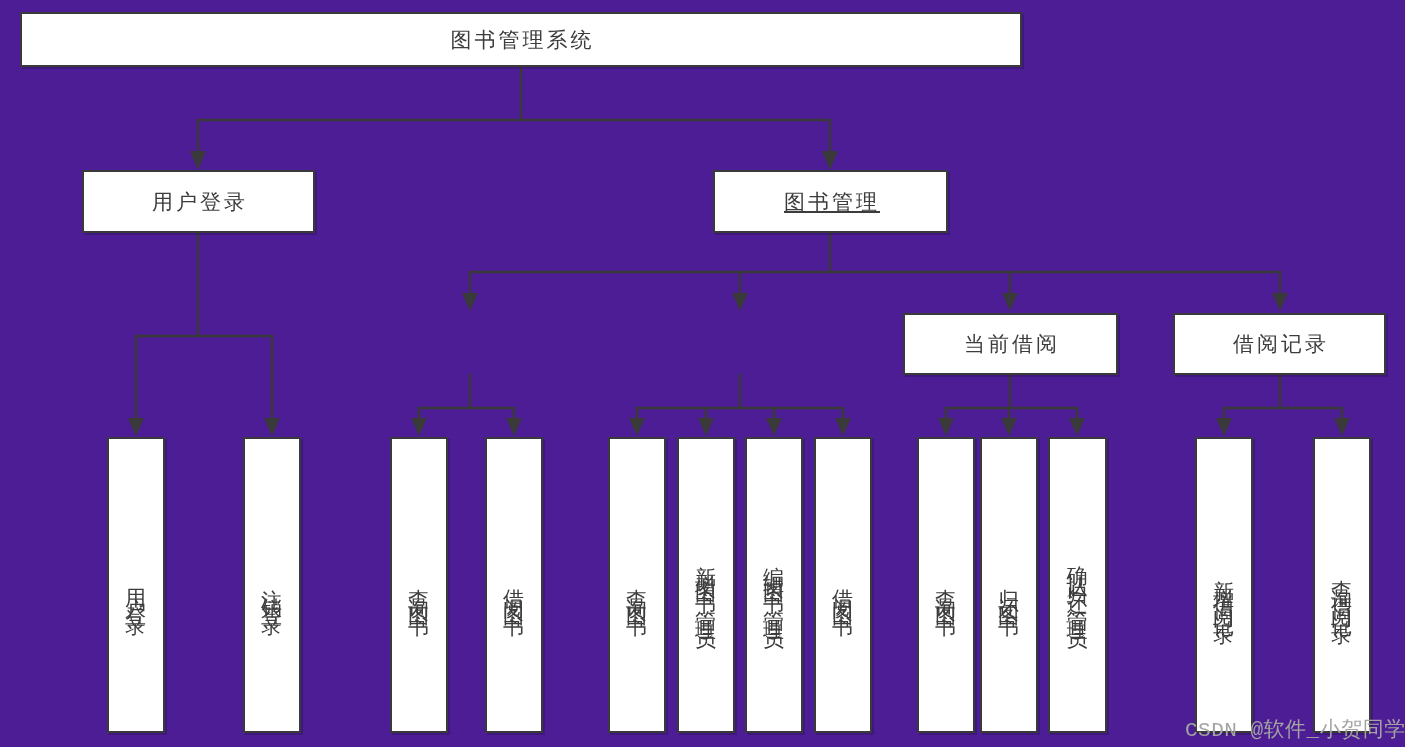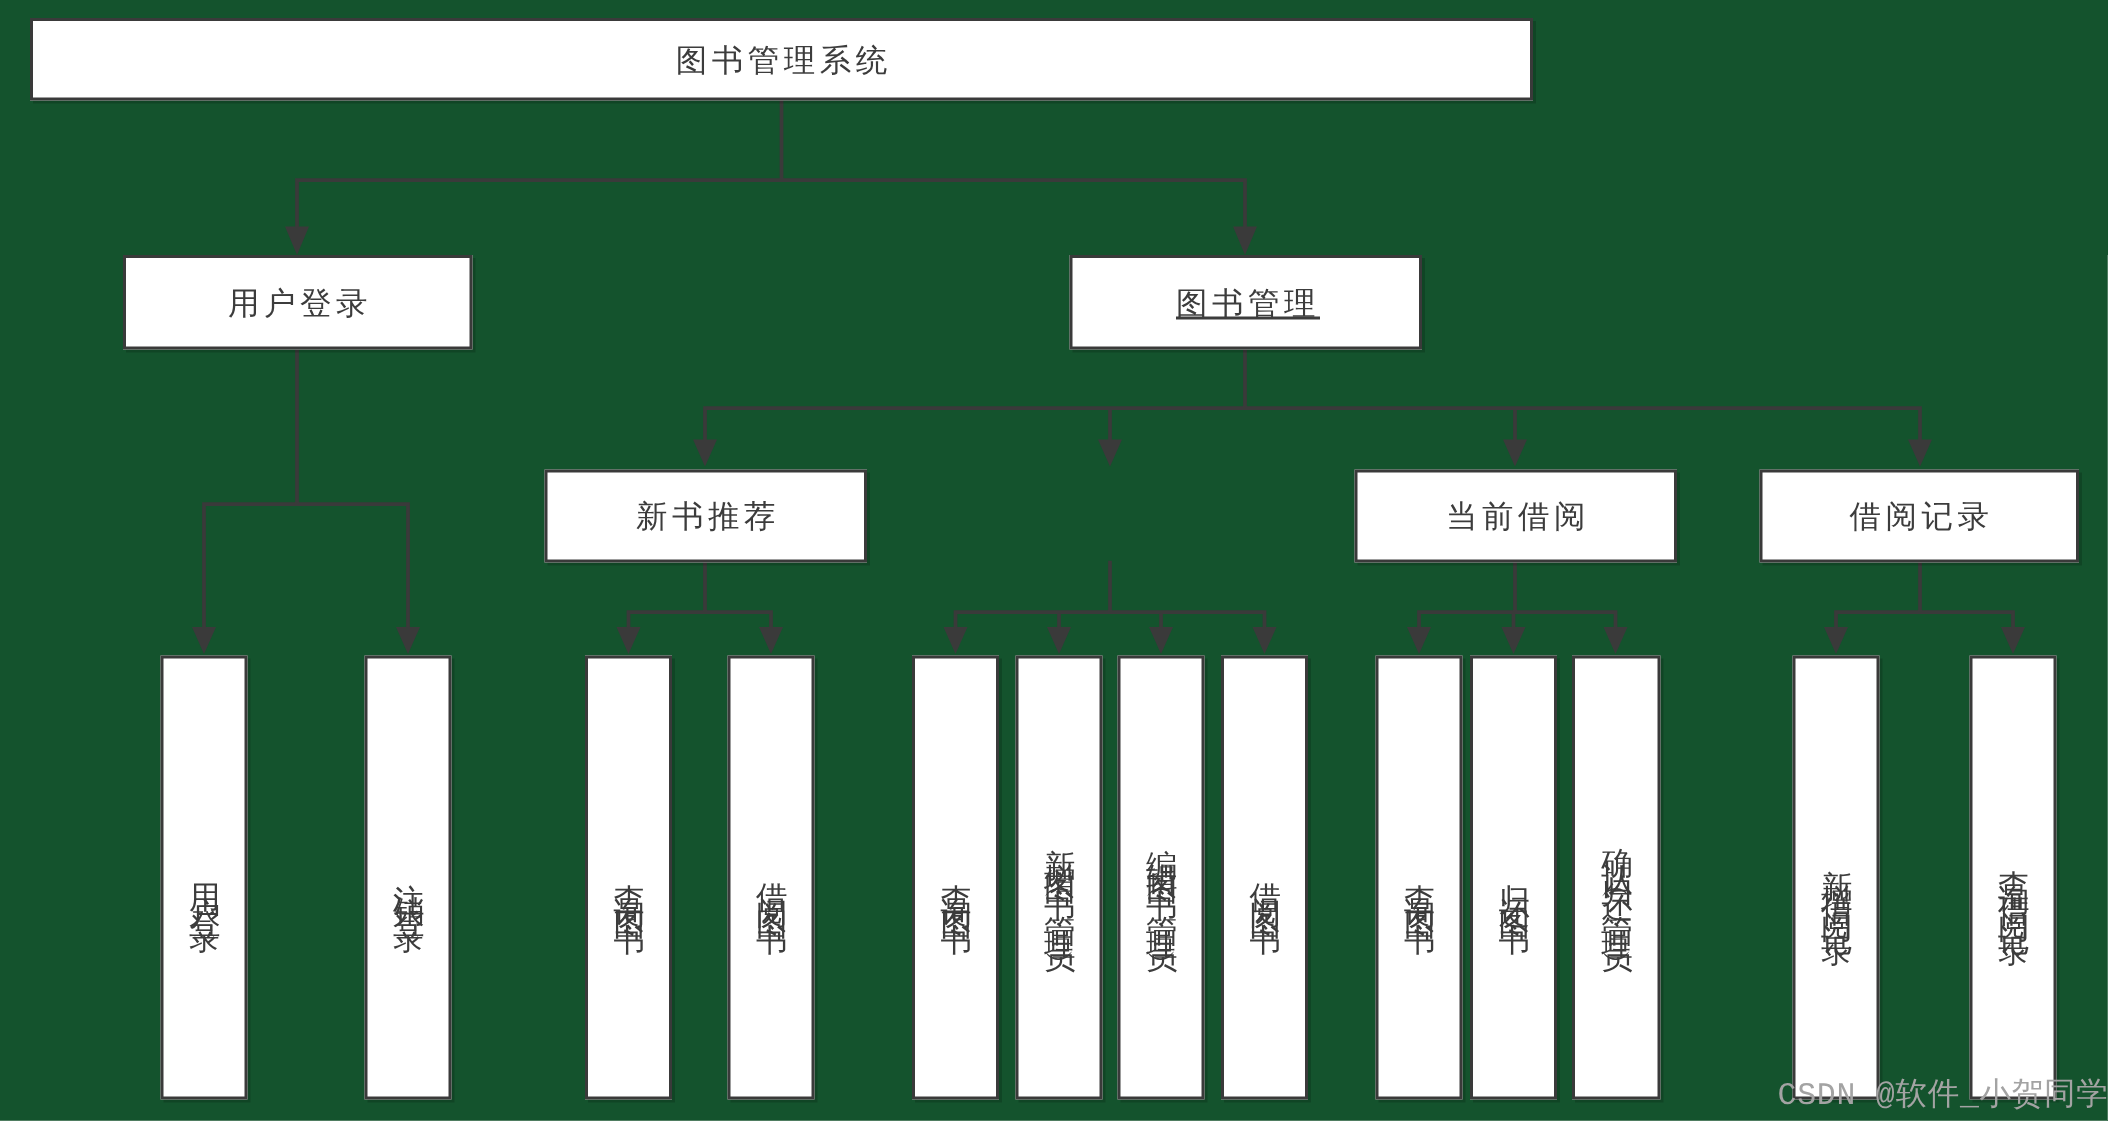--- a/index.html
+++ b/index.html
@@ -8,21 +8,21 @@
     font-family: "Liberation Sans", "DejaVu Sans", sans-serif;
     --line: #3a3a3a;
     --text: #3c3c3c;
     --box_fill: #ffffff;
     --watermark: #a3a3a3;
   }
   .stage {
     position: relative;
     width: 1405px;
     height: 747px;
-    background: #14532d;
+    background: #4c1d95;
     overflow: hidden;
     text-align: right;
   }
   .connectors {
     position: absolute;
     left: 0; top: 0;
     z-index: 1;
   }
   .node {
     position: absolute;
@@ -86,23 +86,20 @@
     <span class="lbl">图书管理系统</span>
   </div>
 
   <div class="node" style="left:82px; top:170px; width:233px; height:63px;">
     <span class="lbl">用户登录</span>
   </div>
   <div class="node" style="left:713px; top:170px; width:235px; height:63px;text-decoration:underline;">
     <span class="lbl">图书管理</span>
   </div>
 
-  <div class="node" style="left:363px; top:313px; width:215px; height:62px;">
-    <span class="lbl">新书推荐</span>
-  </div>
   <div class="node" style="left:903px; top:313px; width:215px; height:62px;">
     <span class="lbl">当前借阅</span>
   </div>
   <div class="node" style="left:1173px; top:313px; width:213px; height:62px;">
     <span class="lbl">借阅记录</span>
   </div>
 
   <div class="node leaf" style="left:107px; top:437px; width:58px; height:296px;">
     <span class="lbl">用户登录</span>
   </div>

